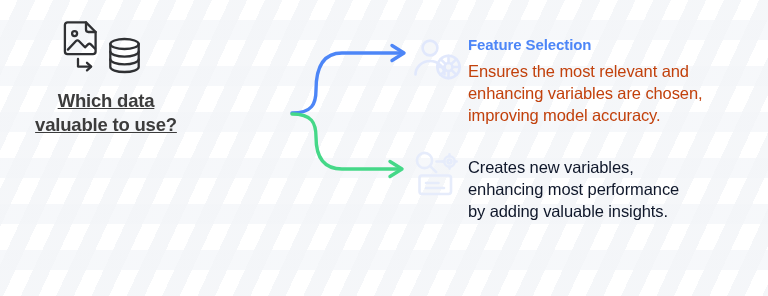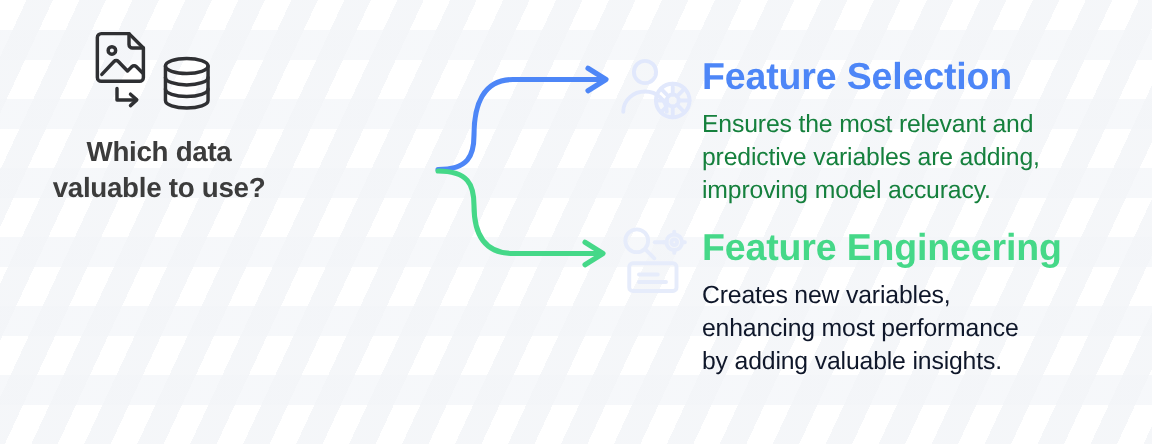--- a/index.html
+++ b/index.html
@@ -46,21 +46,21 @@
     justify-content: center;
   }
   #question-text {
     margin-top: 9px;
     font-size: 18.5px;
     font-weight: bold;
     line-height: 1.30;
     color: #3c3c3c;
     letter-spacing: -0.2px;
   }
-  #question-text .qline { display: block; white-space: nowrap; }
+  #question-text .qline { display: block; white-space: nowrap; text-decoration: underline; }
 
   
   #connectors {
     position: absolute;
     left: 0;
     top: 0;
     width: 768px;
     height: 296px;
     pointer-events: none;
   }
@@ -79,36 +79,36 @@
     left: 0px;
     top: 0px;
     width: 56px;
     height: 52px;
     opacity: 1;
   }
   .branch-body {
     margin-left: 58px;
   }
   .branch-title {
-    font-size: 25px;
+    font-size: 15px;
     font-weight: bold;
     line-height: 1.2;
     letter-spacing: -0.1px;
     white-space: nowrap;
   }
   .branch-desc {
     margin-top: 7px;
     font-size: 16.5px;
     line-height: 1.33;
     letter-spacing: -0.1px;
   }
   .branch-desc .dline { display: block; white-space: nowrap; }
 
   #branch-0 .branch-title { color: #4d86f7; }
-  #branch-0 .branch-desc  { color: #15803d; }
+  #branch-0 .branch-desc  { color: #c2410c; }
   #branch-1 .branch-title { color: #45d888; }
   #branch-1 .branch-desc  { color: #0f172a; }
 </style>
 </head>
 <body>
 
 <div id="watermark"></div>
 
 <div id="canvas">
 
@@ -172,21 +172,21 @@
         <circle cx="38.5" cy="31" r="4.0"></circle>
         <path d="M38.5,19.8 v7.2 M38.5,35.0 v7.2 M27.3,31 h7.2 M42.5,31 h7.2"></path>
         <path d="M30.6,23.1 l5.1,5.1 M41.3,33.8 l5.1,5.1 M46.4,23.1 l-5.1,5.1 M35.7,33.8 l-5.1,5.1"></path>
       </g>
     </svg>
 
     <div class="branch-body">
       <div class="branch-title">Feature Selection</div>
       <div class="branch-desc">
         <span class="dline">Ensures the most relevant and</span>
-        <span class="dline">predictive variables are adding,</span>
+        <span class="dline">enhancing variables are chosen,</span>
         <span class="dline">improving model accuracy.</span>
       </div>
     </div>
   </div>
 
   <div class="branch" id="branch-1">
 
     <svg class="branch-ghost-icon" viewBox="0 0 56 52">
       <g fill="none" stroke="#e6ecfb" stroke-width="2.6" stroke-linecap="round" stroke-linejoin="round">
         <circle cx="14.5" cy="10.5" r="7.6"></circle>
@@ -194,21 +194,20 @@
         <path d="M26.5,11.5 h7.0"></path>
         <circle cx="39.5" cy="11.5" r="5.2"></circle>
         <circle cx="39.5" cy="11.5" r="1.9"></circle>
         <path d="M39.5,4.4 v2.0 M39.5,16.6 v2.0 M32.4,11.5 h2.0 M44.6,11.5 h2.0"></path>
         <rect x="9.5" y="25.5" width="31.5" height="18.5" rx="2.4"></rect>
         <path d="M16.0,33.0 h12.5 M16.0,38.0 h18.0"></path>
       </g>
     </svg>
 
     <div class="branch-body">
-      <div class="branch-title">Feature Engineering</div>
       <div class="branch-desc">
         <span class="dline">Creates new variables,</span>
         <span class="dline">enhancing most performance</span>
         <span class="dline">by adding valuable insights.</span>
       </div>
     </div>
   </div>
 
 </div>
 

